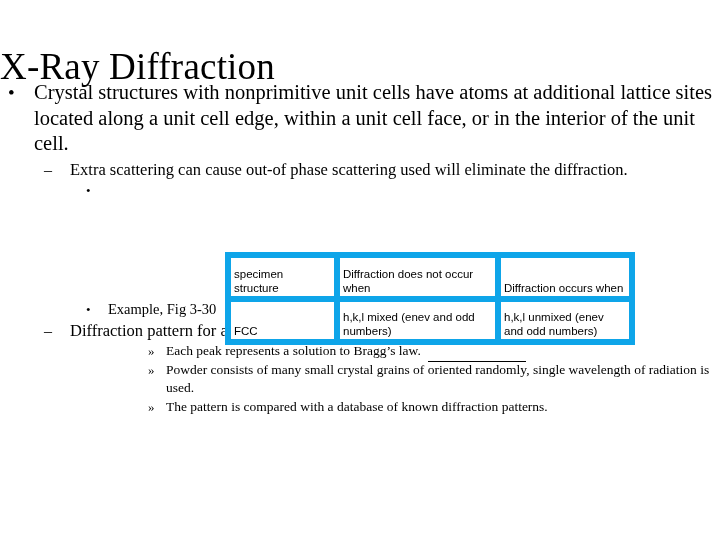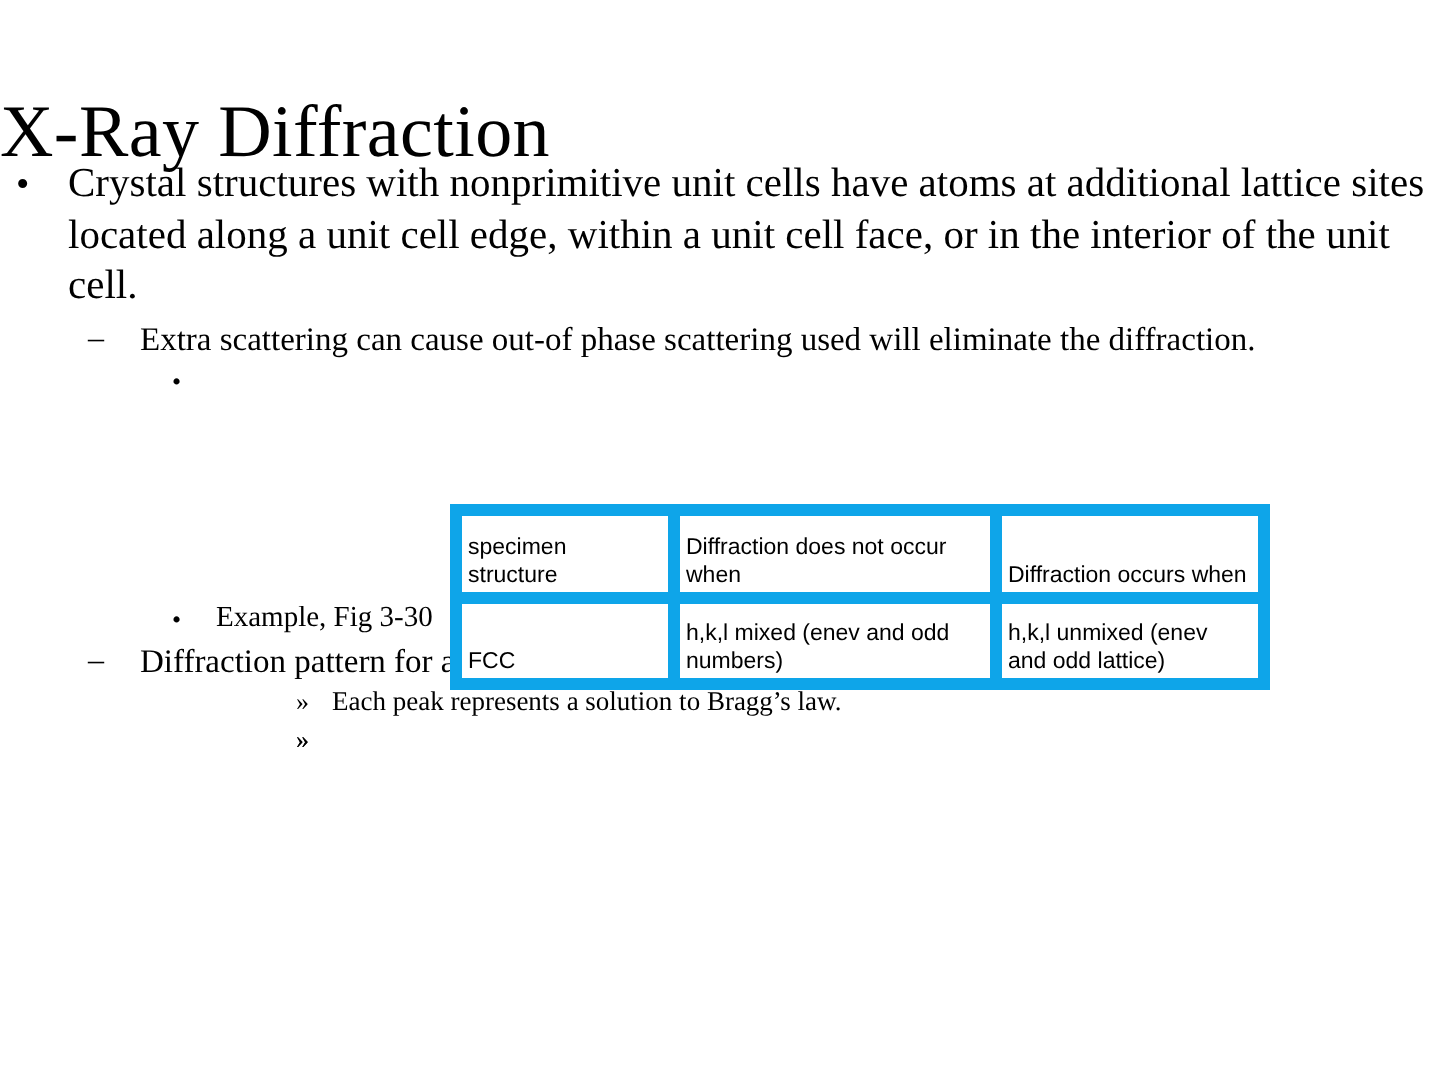--- a/index.html
+++ b/index.html
@@ -167,36 +167,38 @@
       <span class="txt">Diffraction pattern for a specimen of aluminum powder.</span>
     </div>
 
     <div class="lvl lvl4">
       <span class="bullet">»</span>
       <span class="txt">Each peak represents a solution to Bragg’s law.</span>
     </div>
 
     <div class="lvl lvl4">
       <span class="bullet">»</span>
+      <span class="txt"><span>Powder consists of many small crystal grains of </span><span class="overline">oriented randomly</span><span>, single wavelength of radiation is used.</span></span>
     </div>
 
     <div class="lvl lvl4">
       <span class="bullet">»</span>
+      <span class="txt">The pattern is compared with a database of known diffraction patterns.</span>
     </div>
 
   </div>
 
   <table id="diffraction-table">
     <tbody>
       <tr class="row-head">
         <td class="c0">specimen structure</td>
         <td class="c1">Diffraction does not occur when</td>
         <td class="c2">Diffraction occurs when</td>
       </tr>
       <tr class="row-fcc">
         <td class="c0">FCC</td>
         <td class="c1">h,k,l mixed (enev and odd numbers)</td>
-        <td class="c2">h,k,l unmixed (enev and odd lattice)</td>
+        <td class="c2">h,k,l unmixed (enev and odd numbers)</td>
       </tr>
     </tbody>
   </table>
 
 </div>
 
 </body></html>

